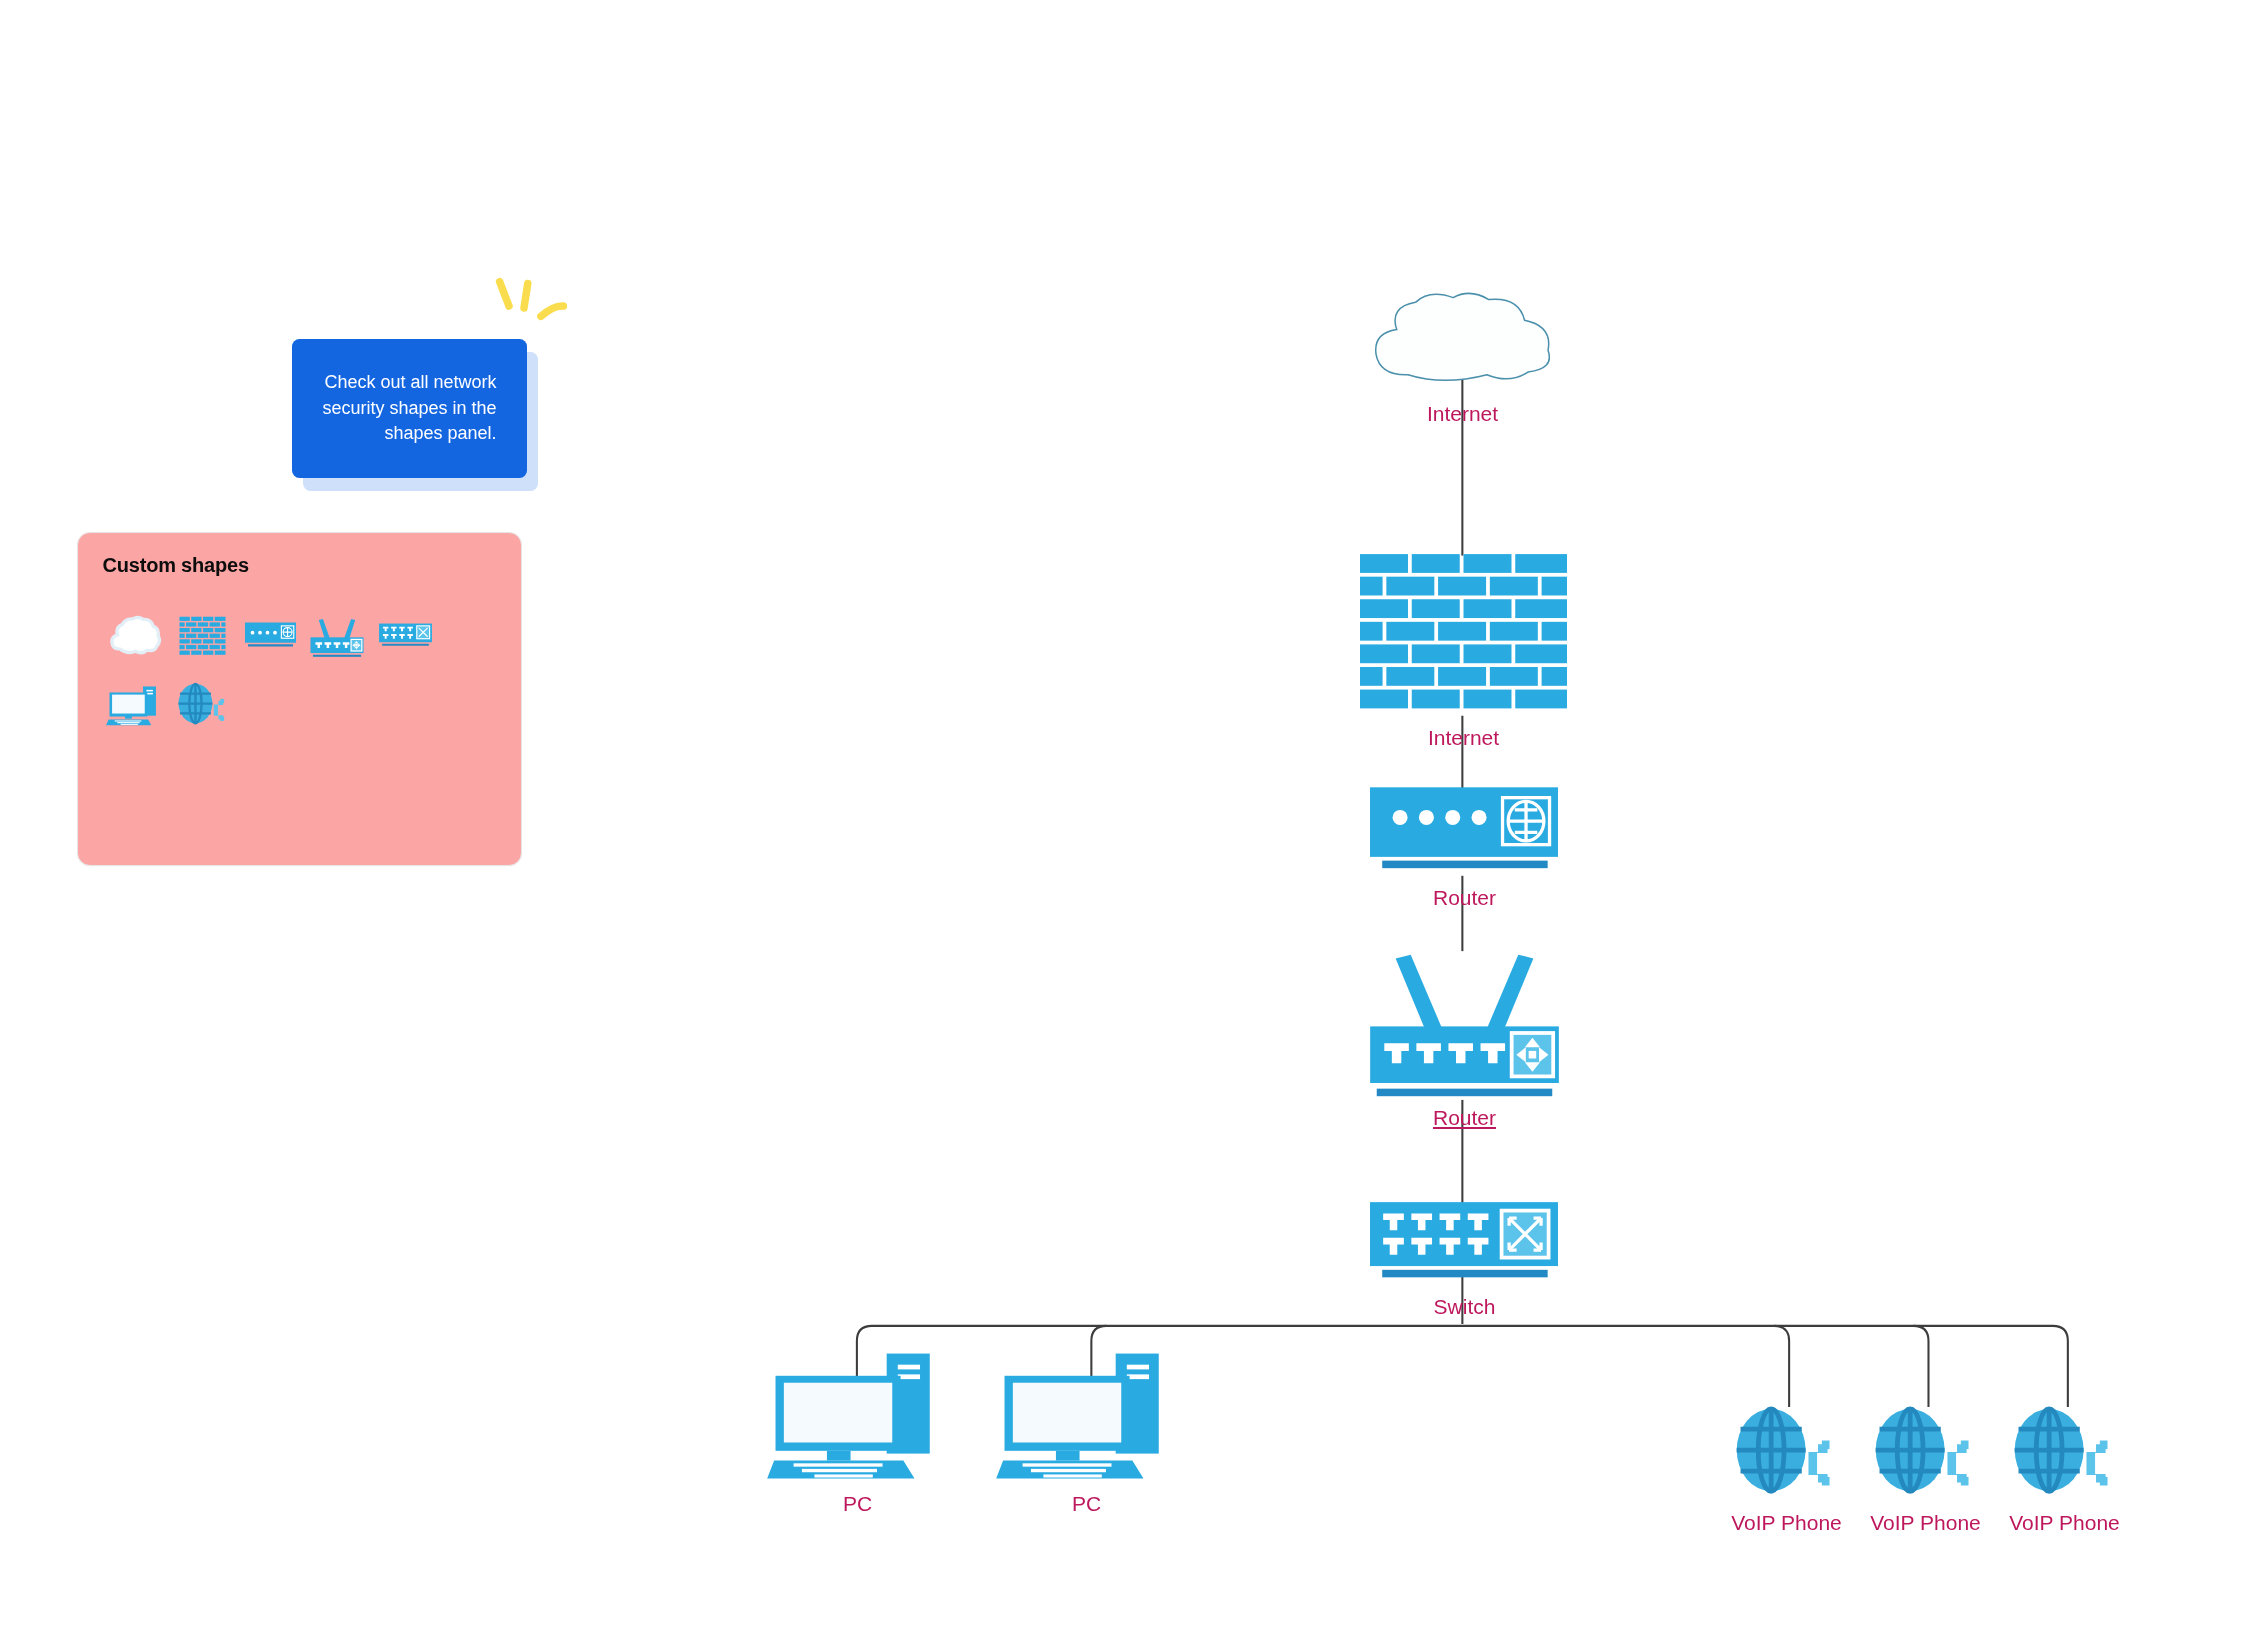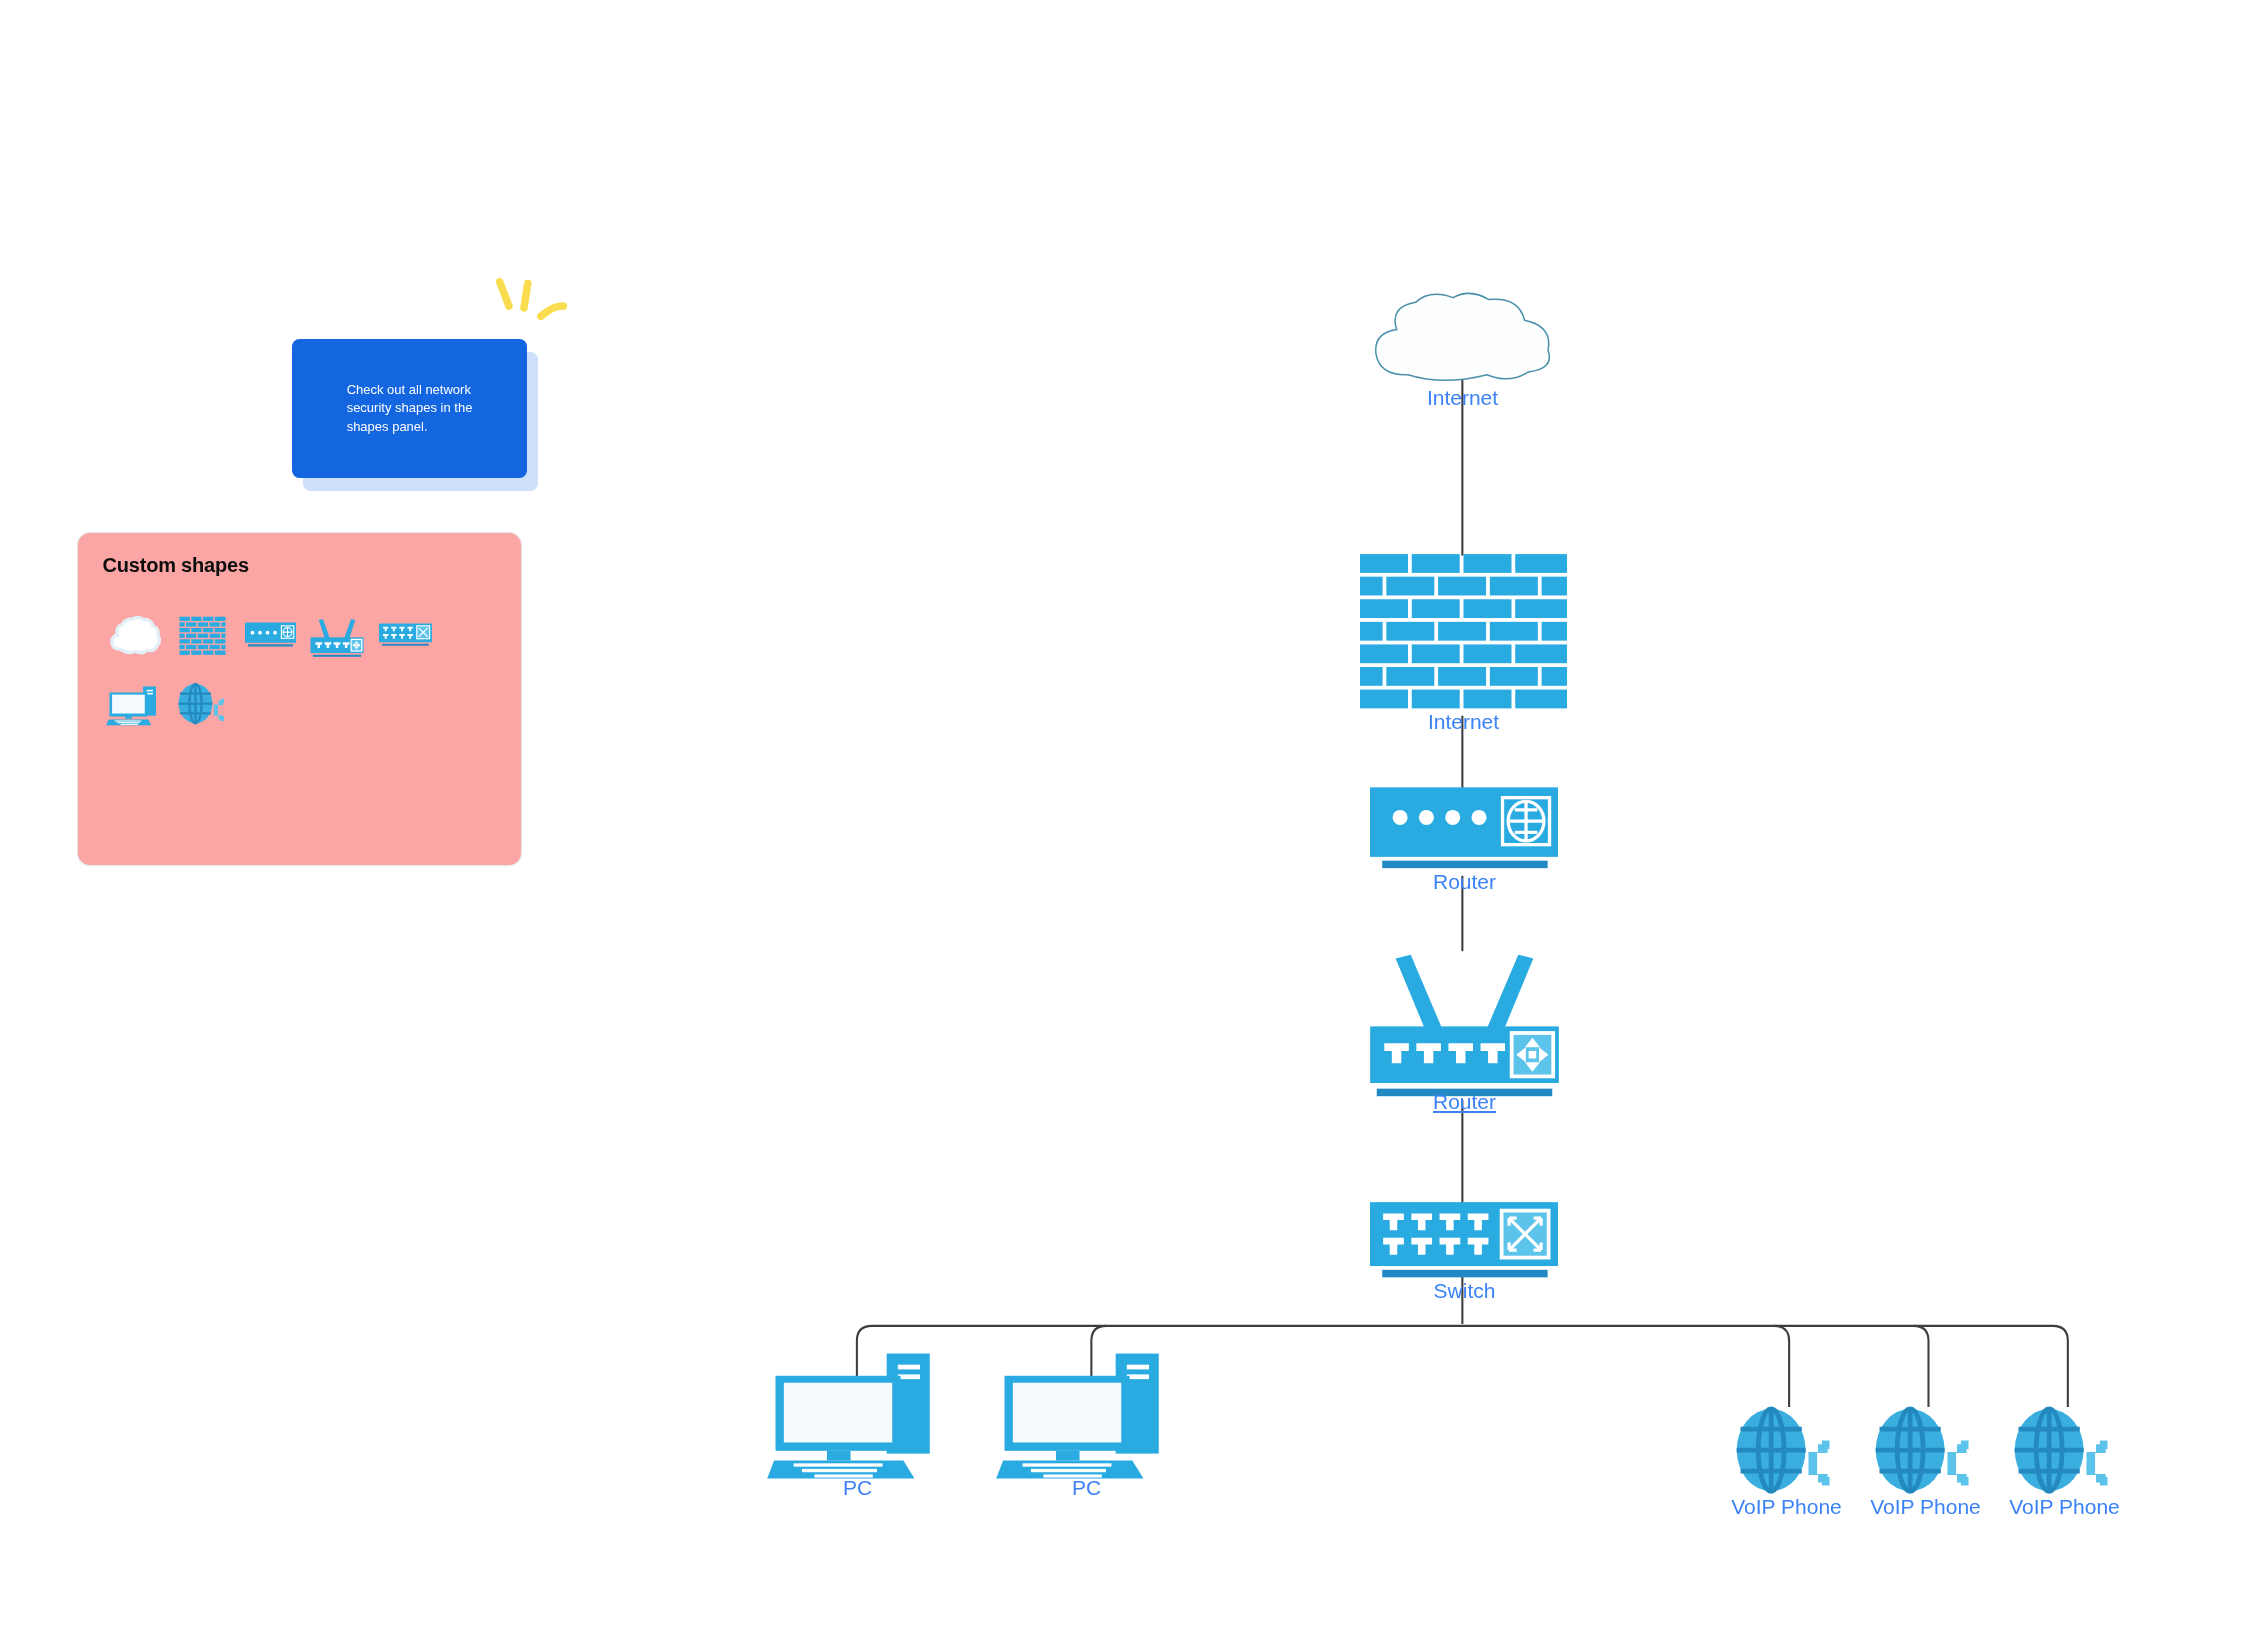--- a/index.html
+++ b/index.html
@@ -47,23 +47,23 @@
     background: #1366e0;
     border-radius: 7.5px;
     display: flex;
     align-items: center;
     justify-content: center;
     box-sizing: border-box;
     padding: 5.6px 17px;
   }
   .note-text {
     color: #ffffff;
-    font-size: 13px;
+    font-size: 18px;
     line-height: 1.42;
-    text-align: left;
+    text-align: right;
     white-space: pre-line;
   }
   .sparkles {
     position: absolute;
     left: 494px;
     top: 275px;
     width: 75px;
     height: 49px;
   }
 
@@ -106,22 +106,23 @@
 
   
   .node {
     position: absolute;
   }
   .node-label {
     position: absolute;
     width: 245px;
     text-align: center;
     font-size: 21px;
-    color: #3b82f6;
+    color: #be185d;
     white-space: nowrap;
+    margin-top: 16px;
   }
   .edges {
     position: absolute;
     left: 0;
     top: 0;
     width: 2259px;
     height: 1632px;
     pointer-events: none;
   }
 </style>

